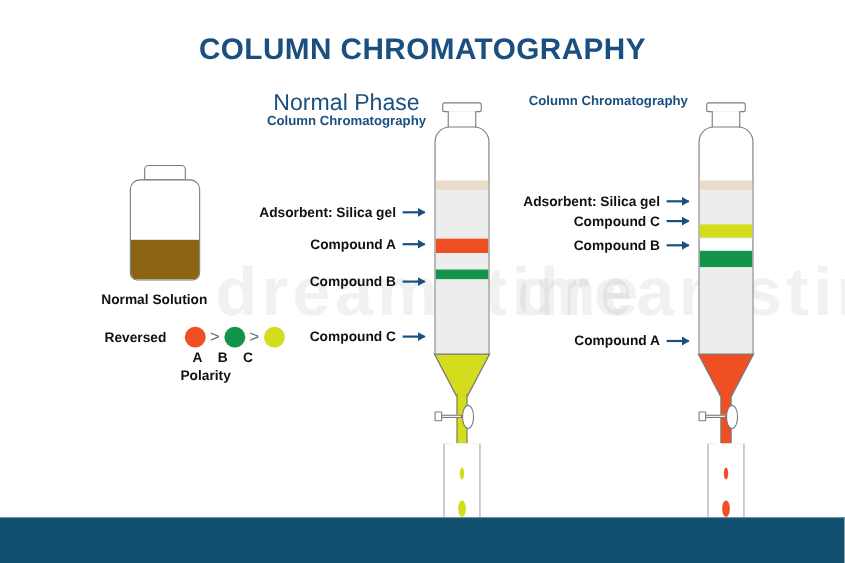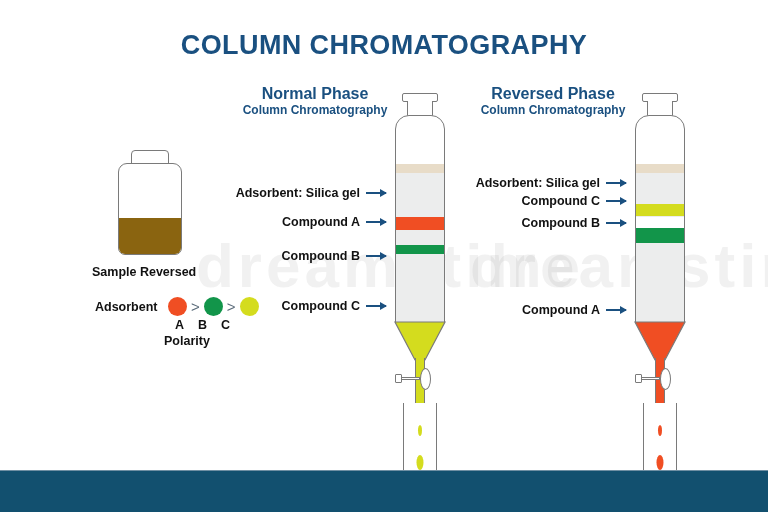--- a/index.html
+++ b/index.html
@@ -30,22 +30,22 @@
   }
 
   
   .col-heading {
     position: absolute;
     text-align: center;
     color: #1a5080;
     width: 220px;
   }
   .col-heading .ch-line1 {
-    font-size: 16px;
-    font-weight: bold;
+    font-size: 21px;
+    font-weight: normal;
     line-height: 19px;
   }
   .col-heading .ch-line2 {
     font-size: 12px;
     font-weight: bold;
     line-height: 15px;
   }
   #heading-normal { left: 205px; top: 84px; }
   #heading-reversed { left: 443px; top: 84px; }
 
@@ -216,33 +216,32 @@
   <div class="watermark" id="wm1">dreamstime</div>
   <div class="watermark" id="wm2">dreamstime</div>
 
   <div id="main-title">COLUMN CHROMATOGRAPHY</div>
 
   <div class="col-heading" id="heading-normal">
     <div class="ch-line1">Normal Phase</div>
     <div class="ch-line2">Column Chromatography</div>
   </div>
   <div class="col-heading" id="heading-reversed">
-    <div class="ch-line1">Reversed Phase</div>
     <div class="ch-line2">Column Chromatography</div>
   </div>
 
   <div id="bottle-wrap">
     <div class="bottle-neck"></div>
     <div class="bottle-body">
       <div class="bottle-liquid"></div>
     </div>
   </div>
-  <div id="sample-caption">Sample Reversed</div>
-
-  <div id="polarity-label">Adsorbent</div>
+  <div id="sample-caption">Normal Solution</div>
+
+  <div id="polarity-label">Reversed</div>
   <div id="polarity-row">
     <span class="dot" id="pdot0" style="background: rgb(240, 78, 35);"></span>
     <span class="gt">&gt;</span>
     <span class="dot" id="pdot1" style="background: rgb(18, 149, 74);"></span>
     <span class="gt">&gt;</span>
     <span class="dot" id="pdot2" style="background: rgb(212, 220, 30);"></span>
   </div>
   <div id="polarity-letters">
     <span>A</span>
     <span>B</span>

